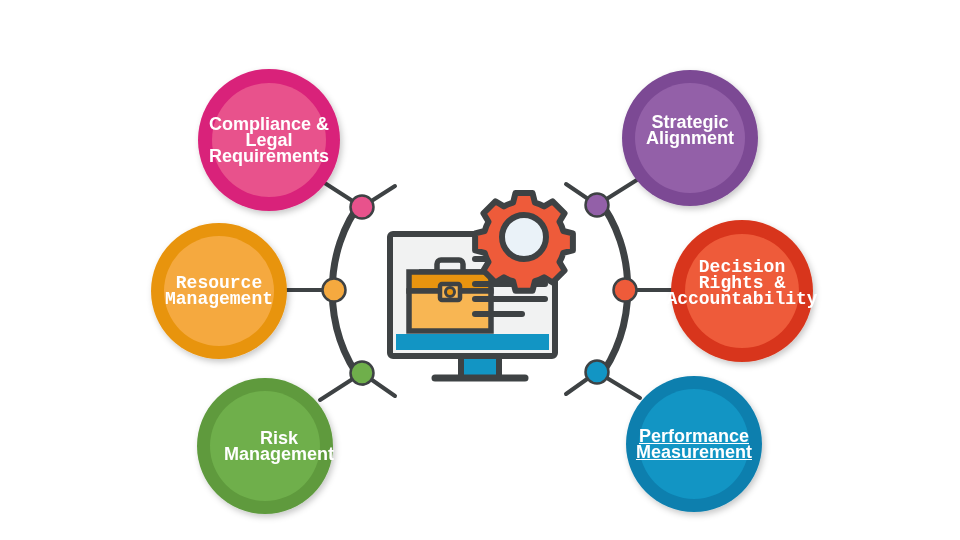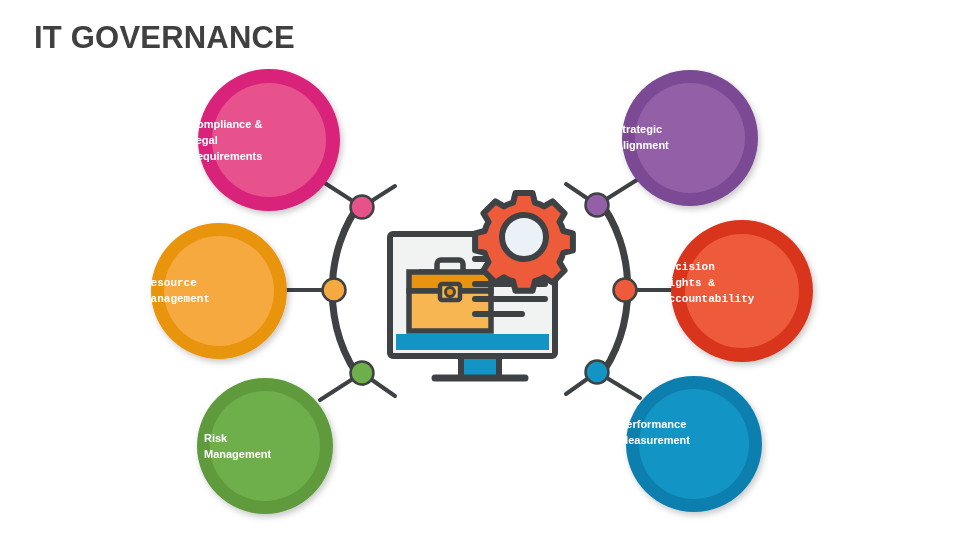--- a/index.html
+++ b/index.html
@@ -30,33 +30,33 @@
     white-space: nowrap;
   }
   .diagram-svg {
     position: absolute;
     left: 0;
     top: 0;
   }
   .node-label {
     position: absolute;
     color: #ffffff;
-    font-size: 11px;
+    font-size: 18px;
     font-weight: bold;
     line-height: 16px;
+    text-align: center;
     white-space: pre-line;
     pointer-events: none;
   }
 </style>
 </head>
 <body>
 
 <div id="slide">
 
-  <div id="page-title">IT GOVERNANCE</div>
 
   <svg class="diagram-svg" width="960" height="540" viewBox="0 0 960 540">
     <defs>
       <filter id="softShadow" x="-30%" y="-30%" width="170%" height="170%">
         <feDropShadow dx="2" dy="3" stdDeviation="3" flood-color="#000000" flood-opacity="0.22"></feDropShadow>
       </filter>
     </defs>
 
     <g>
 
@@ -158,23 +158,23 @@
   <div class="node-label" style="left:189px; top:116px; width:160px;">Compliance &amp;
 Legal
 Requirements</div>
 
   <div class="node-label" style="left:144px; top:275px; width:150px;font-family:Liberation Mono, monospace;">Resource
 Management</div>
 
   <div class="node-label" style="left:204px; top:430px; width:150px;">Risk
 Management</div>
 
-  <div class="node-label" style="left:615px; top:121px; width:150px;">Strategic
+  <div class="node-label" style="left:615px; top:114px; width:150px;">Strategic
 Alignment</div>
 
   <div class="node-label" style="left:662px; top:259px; width:160px;font-family:Liberation Mono, monospace;">Decision
 Rights &amp;
 Accountability</div>
 
-  <div class="node-label" style="left:619px; top:416px; width:150px;">Performance
+  <div class="node-label" style="left:619px; top:428px; width:150px;text-decoration:underline;">Performance
 Measurement</div>
 
 </div>
 
 </body></html>

